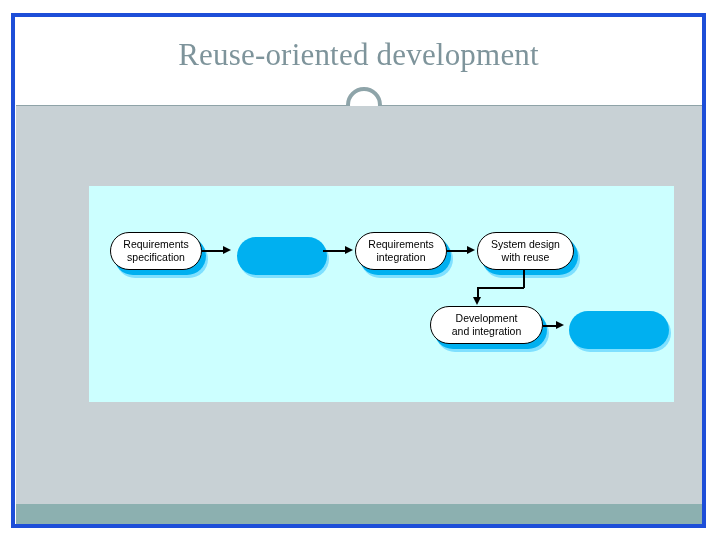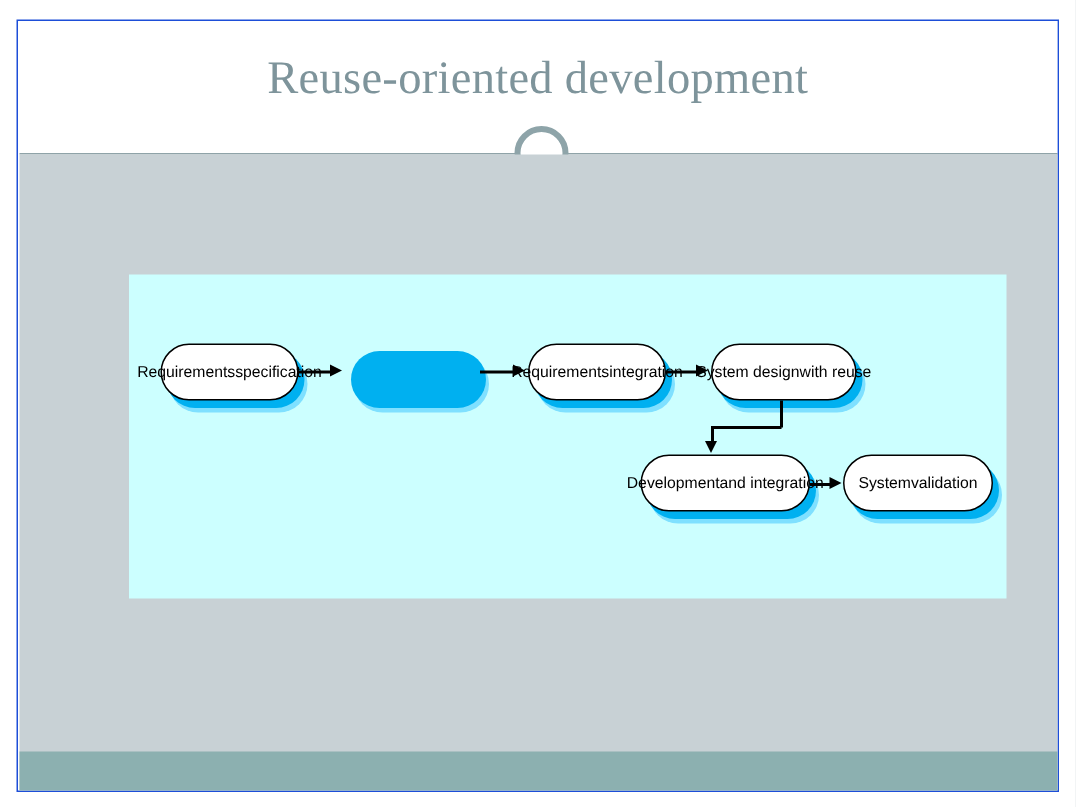--- a/index.html
+++ b/index.html
@@ -15,21 +15,21 @@
   }
 
   
   #slide {
     position: absolute;
     left: 11px;
     top: 13px;
     width: 695px;
     height: 515px;
     box-sizing: border-box;
-    border: 1px solid #1d4ed8;
+    border: 4px solid #1d4ed8;
     background: #ffffff;
     overflow: hidden;
   }
 
   
   #title-band {
     position: absolute;
     left: 0;
     top: 0;
     width: 100%;
@@ -103,20 +103,21 @@
   }
 
   
   .flow-box {
     position: absolute;
     box-sizing: border-box;
     background: #ffffff;
     border: 1px solid #000000;
     border-radius: 20px;
     display: flex;
+    flex-direction: column;
     align-items: center;
     justify-content: center;
     text-align: right;
     color: #000000;
     font-family: "Liberation Sans", sans-serif;
     font-size: 10.5px;
     line-height: 13px;
     z-index: 3;
   }
   .flow-box .ln { display: block; white-space: nowrap; }
@@ -216,24 +217,20 @@
     <div class="flow-box" style="left:388px; top:46px; width:97px; height:38px;">
       <span class="ln">System design</span>
       <span class="ln">with reuse</span>
     </div>
 
     <div class="flow-box" style="left:341px; top:120px; width:113px; height:38px;">
       <span class="ln">Development</span>
       <span class="ln">and integration</span>
     </div>
 
-    <div class="flow-box" style="left:476px; top:120px; width:100px; height:38px;">
-      <span class="ln">System</span>
-      <span class="ln">validation</span>
-    </div>
 
     <div class="conn-h" style="left:113px; top:64px; width:23px;"></div>
     <div class="arrow-right" style="left:134px; top:60px;"></div>
 
     <div class="conn-h" style="left:234px; top:64px; width:24px;"></div>
     <div class="arrow-right" style="left:256px; top:60px;"></div>
 
     <div class="conn-h" style="left:358px; top:64px; width:22px;"></div>
     <div class="arrow-right" style="left:378px; top:60px;"></div>
 

